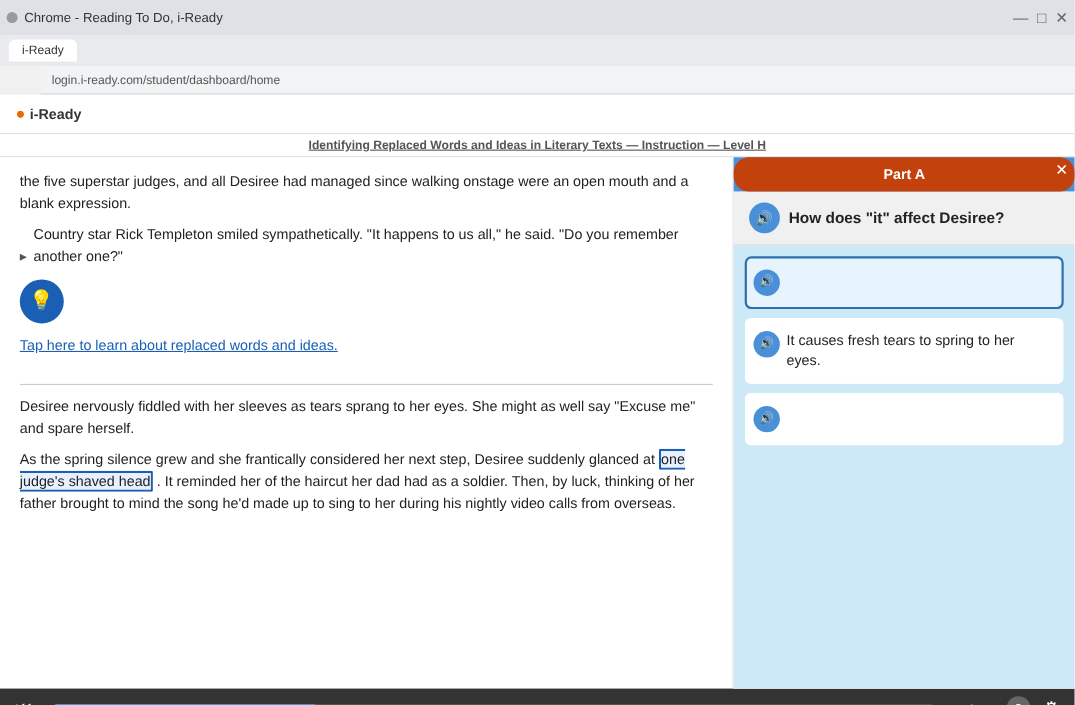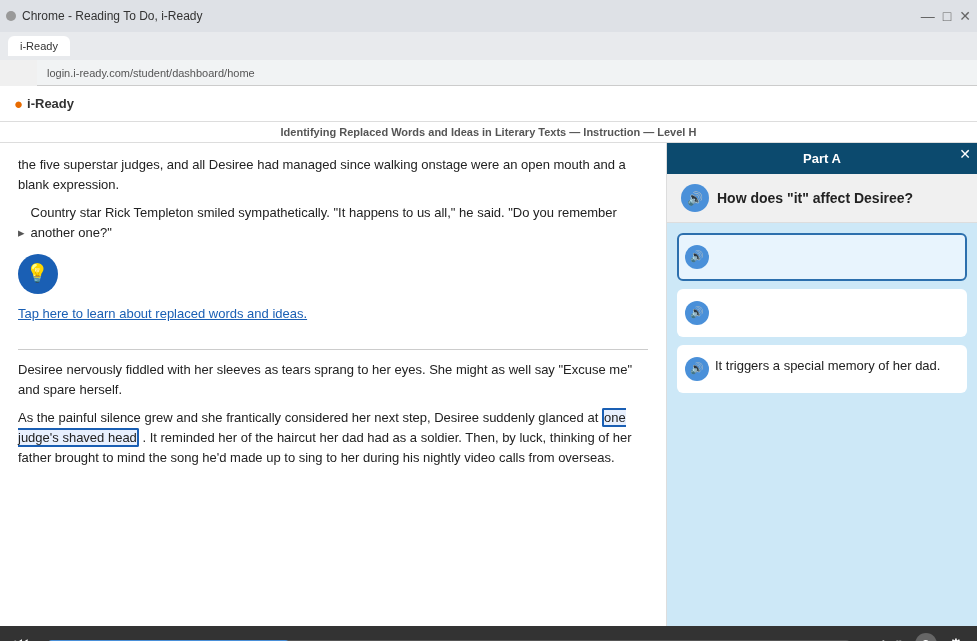--- a/index.html
+++ b/index.html
@@ -161,21 +161,22 @@
     .part-tab {
       flex: 1;
       padding: 8px;
       text-align: center;
       font-size: 13px;
       font-weight: bold;
       color: white;
       cursor: pointer;
     }
     .part-tab.active {
-      background: #0c4a6e;
+      background: #c2410c;
+      border-radius: 14px;
     }
     .close-btn {
       position: absolute;
       right: 6px;
       top: 4px;
       color: white;
       font-size: 14px;
       cursor: pointer;
       line-height: 1;
     }
@@ -290,20 +291,21 @@
     }
 
     
     .lesson-header {
       background: white;
       text-align: center;
       padding: 4px 8px;
       font-size: 11px;
       color: #555;
       border-bottom: 1px solid #ddd;
+      text-decoration: underline;
     }
     .lesson-header span {
       font-weight: bold;
     }
   </style>
 </head>
 <body>
 
 <div class="browser-title-bar">
   <div class="circle"></div>
@@ -349,21 +351,21 @@
       <span>💡</span>
     </div>
 
     <a class="tap-link">Tap here to learn about replaced words and ideas.</a>
 
     <hr class="reading-divider">
 
     <p>Desiree nervously fiddled with her sleeves as tears sprang to her eyes. She might as well say "Excuse me" and spare herself.</p>
 
     <p>
-      <span>As the painful silence grew and she frantically considered her next step, Desiree suddenly glanced at</span>
+      <span>As the spring silence grew and she frantically considered her next step, Desiree suddenly glanced at</span>
       <span class="highlighted-text">one judge's shaved head</span>
       <span>. It reminded her of the haircut her dad had as a soldier. Then, by luck, thinking of her father brought to mind the song he'd made up to sing to her during his nightly video calls from overseas.</span>
     </p>
 
   </div>
 
   <div class="question-panel">
 
     <div class="part-tabs">
       <div class="part-tab active">
@@ -384,27 +386,27 @@
       <div class="answer-choice selected">
         <div class="choice-speaker">
           <span>🔊</span>
         </div>
       </div>
 
       <div class="answer-choice">
         <div class="choice-speaker">
           <span>🔊</span>
         </div>
+        <span>It causes fresh tears to spring to her eyes.</span>
       </div>
 
       <div class="answer-choice">
         <div class="choice-speaker">
           <span>🔊</span>
         </div>
-        <span>It triggers a special memory of her dad.</span>
       </div>
 
     </div>
 
   </div>
 
 </div>
 
 <div class="bottom-bar">
   <button class="nav-btn">⏮</button>

